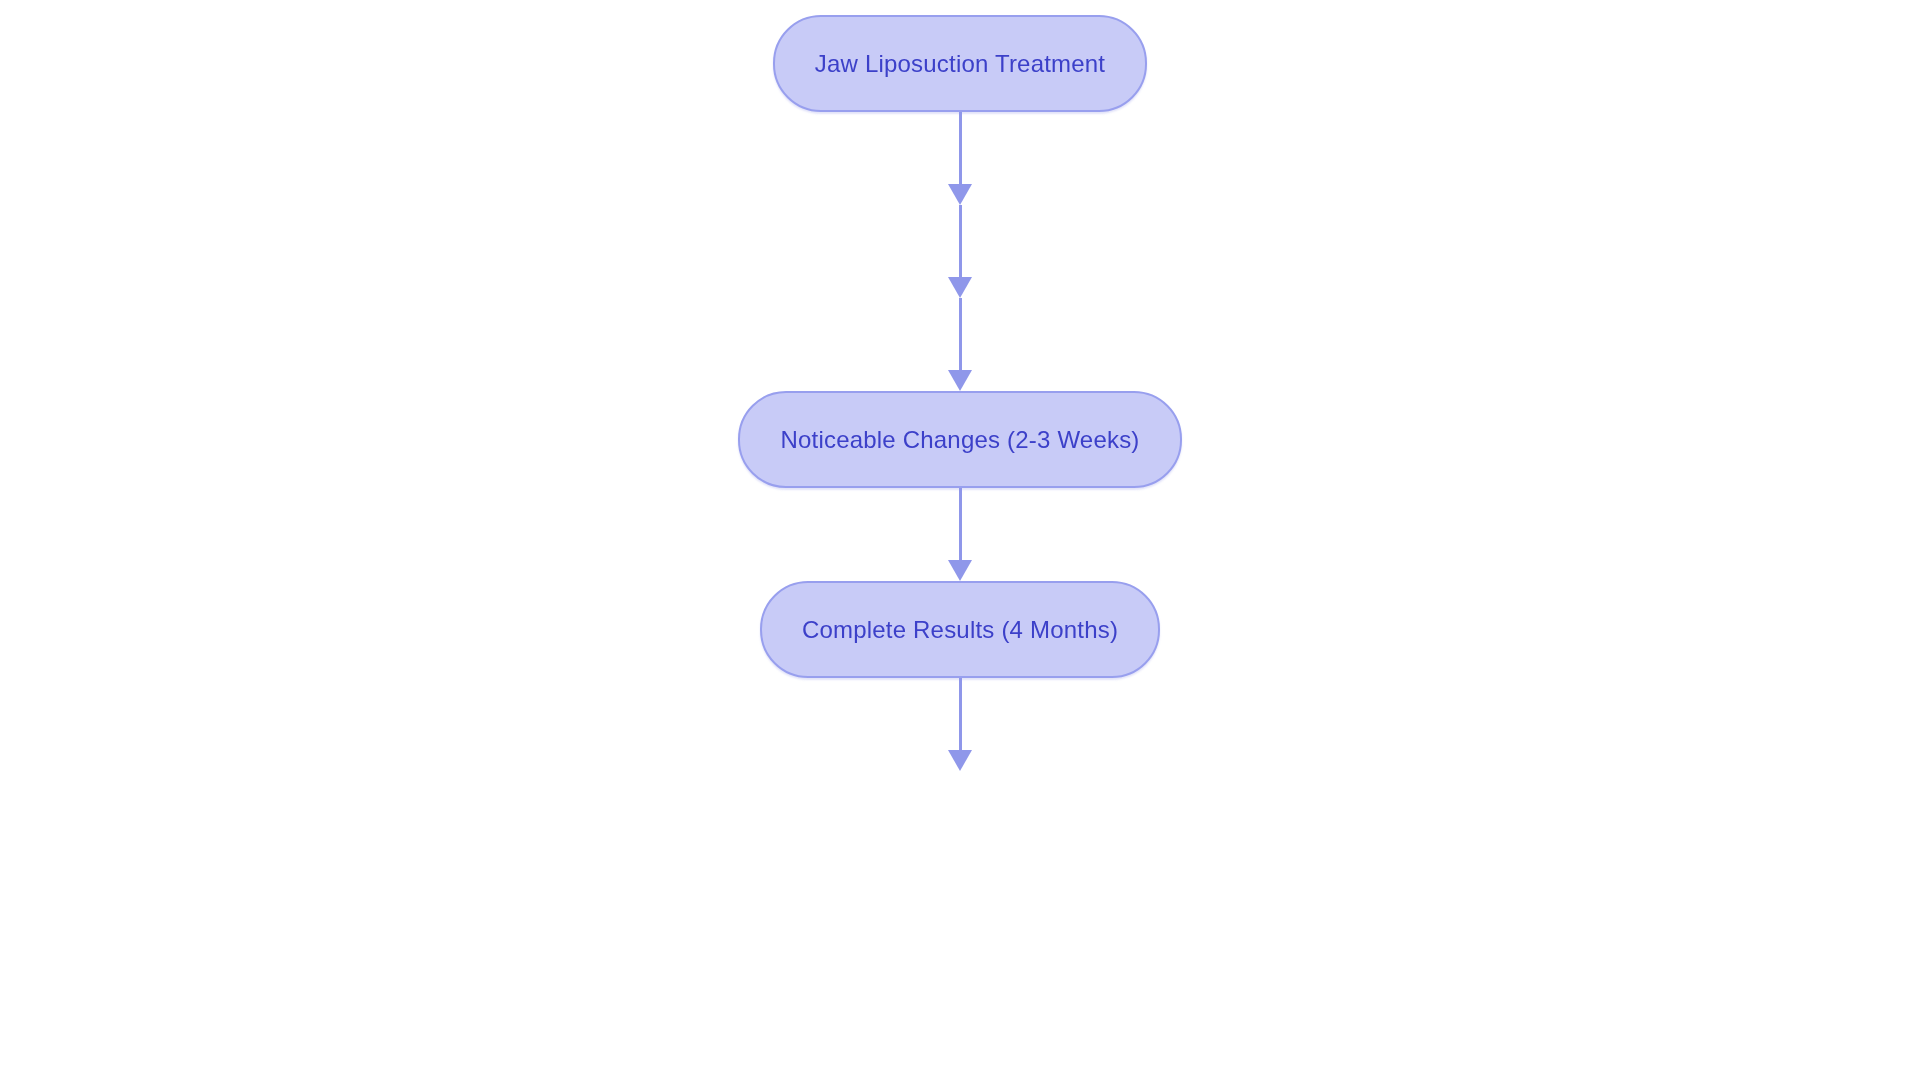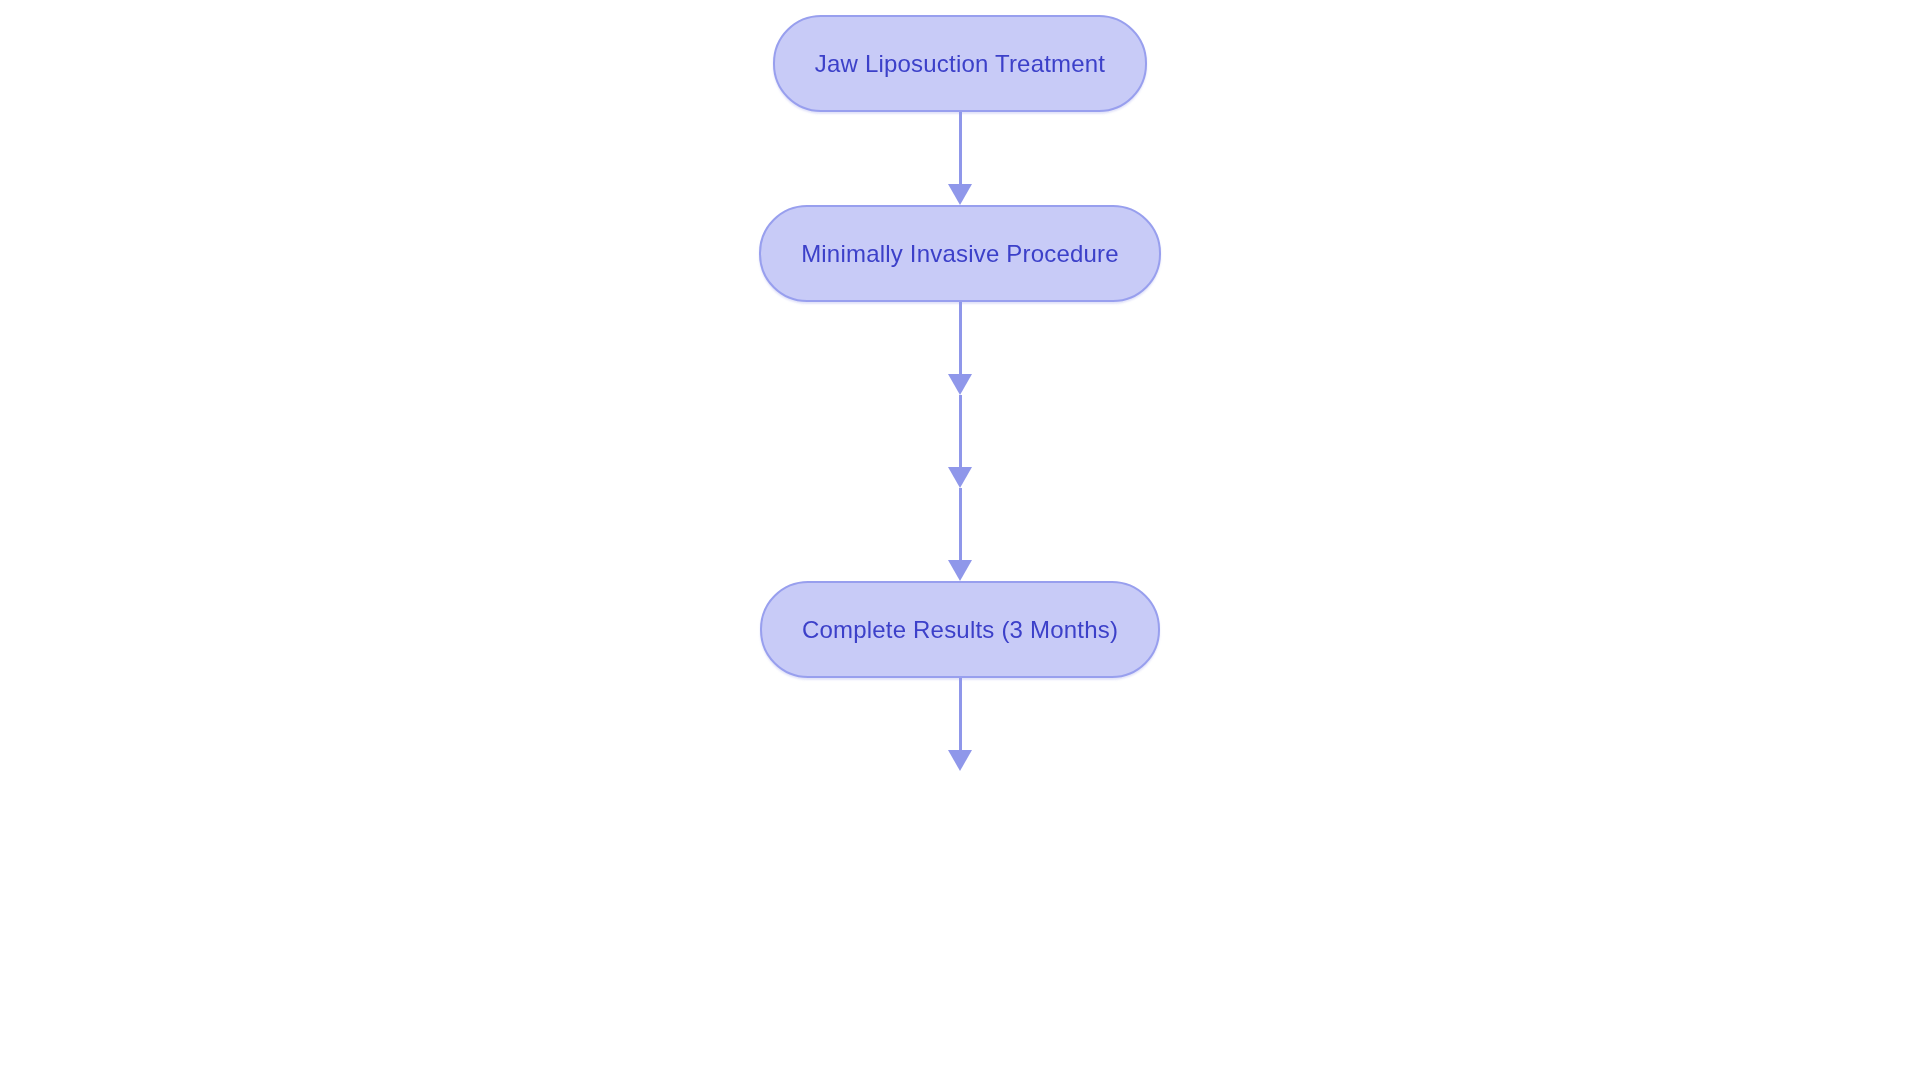--- a/index.html
+++ b/index.html
@@ -70,43 +70,43 @@
 
   <div class="node">
     <span>Jaw Liposuction Treatment</span>
   </div>
 
   <div class="connector">
     <div class="line"></div>
     <div class="head"></div>
   </div>
 
-  <div class="node">
-    <span>Minimally Invasive Procedure</span>
-  </div>
-
-  <div class="connector">
-    <div class="line"></div>
-    <div class="head"></div>
-  </div>
-
 
   <div class="connector">
     <div class="line"></div>
     <div class="head"></div>
   </div>
 
 
   <div class="connector">
     <div class="line"></div>
     <div class="head"></div>
   </div>
 
   <div class="node">
-    <span>Complete Results (3 Months)</span>
+    <span>Noticeable Changes (2-3 Weeks)</span>
+  </div>
+
+  <div class="connector">
+    <div class="line"></div>
+    <div class="head"></div>
+  </div>
+
+  <div class="node">
+    <span>Complete Results (4 Months)</span>
   </div>
 
   <div class="connector">
     <div class="line"></div>
     <div class="head"></div>
   </div>
 
 
 </div>
 

